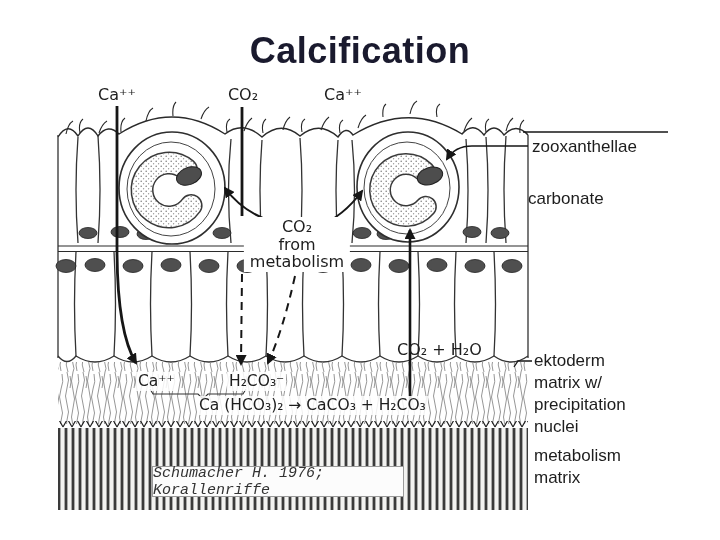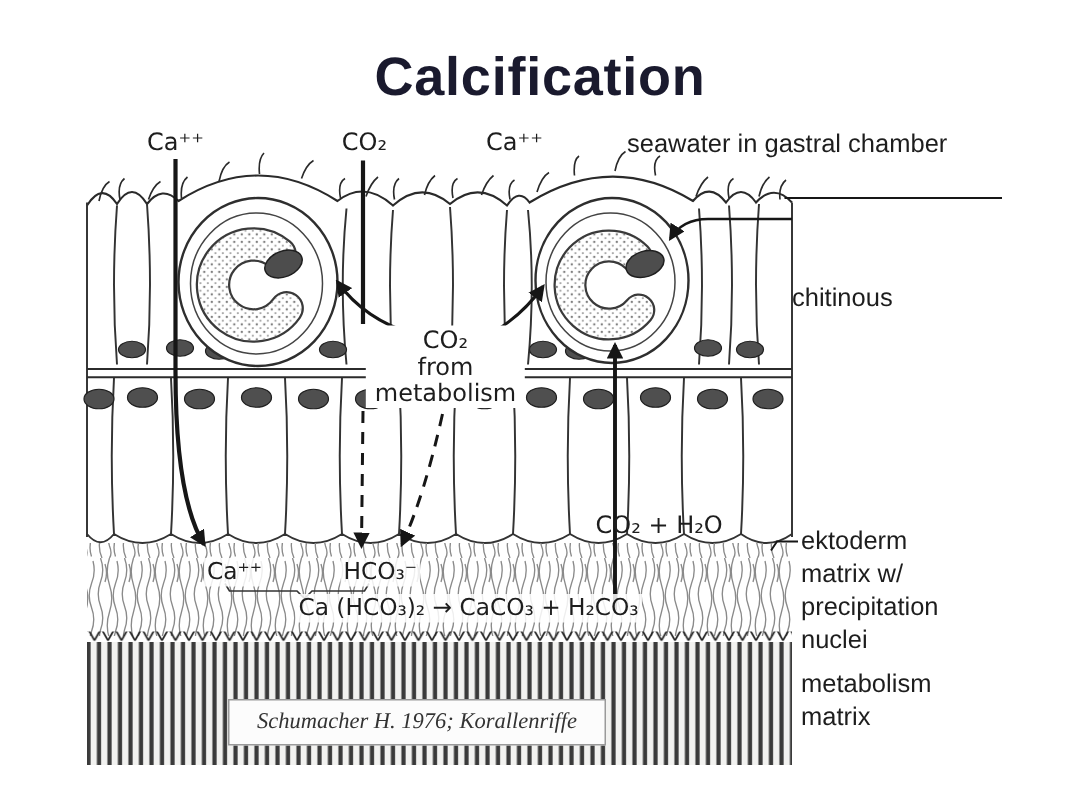--- a/index.html
+++ b/index.html
@@ -14,21 +14,21 @@
   .chem{font-family:"DejaVu Sans",sans-serif;font-size:16px;line-height:19px;}
   .preline{white-space:pre-line;}
   .ctr{transform:translateX(-50%);text-align:center;}
   .halo{background:rgba(255,255,255,.85);padding:0 2px;}
   #co2-metabolism{background:#ffffff;padding:1px 6px;line-height:17.5px;}
   #co2-h2o{font-size:16px;}
   .small-chem{font-size:15.5px;}
   #citation-box{position:absolute;left:152px;top:466px;width:250px;height:29px;
         background:#fcfcfc;border:1px solid #9a9a9a;display:flex;align-items:center;
         justify-content:center;font-style:italic;font-size:15px;color:#333;
-        font-family:Liberation Serif, serif;}
+        font-family:Liberation Mono, monospace;}
 </style>
 </head>
 <body>
 
 <div id="slide">
 
   <div id="title">Calcification</div>
 
   <svg class="art" viewBox="0 0 720 540">
     <defs>
@@ -129,35 +129,35 @@
       <path d="M528,146 L472,146 Q455,146 447,159" stroke-width="1.6" marker-end="url(#ah)"></path>
       <path d="M523,132 L668,132" stroke-width="1.4"></path>
       <path d="M532,361 L518,361 L514,367" stroke-width="1.3"></path>
       <path d="M150,389 L153,394 L198,394 L203,399 L208,394 L243,394 L246,389" stroke-width="1.1" stroke="#333"></path>
     </g>
   </svg>
 
   <div class="lbl chem ctr" style="left:117px;top:85px;">Ca⁺⁺</div>
   <div class="lbl chem ctr" style="left:243px;top:85px;">CO₂</div>
   <div class="lbl chem ctr" style="left:343px;top:85px;">Ca⁺⁺</div>
-  <div class="lbl plain" style="left:418px;top:85px;">seawater in gastral chamber</div>
 
-  <div class="lbl plain" style="left:528px;top:188px;">chitinous</div>
+  <div class="lbl plain" style="left:532px;top:136px;">zooxanthellae</div>
+  <div class="lbl plain" style="left:528px;top:188px;">carbonate</div>
   <div class="lbl plain preline" style="left:534px;top:350px;">ektoderm
 matrix w/
 precipitation
 nuclei</div>
   <div class="lbl plain preline" style="left:534px;top:445px;">metabolism
 matrix</div>
 
   <div class="lbl chem ctr preline" id="co2-metabolism" style="left:297px;top:217px;">CO₂
 from
 metabolism</div>
   <div class="lbl chem" id="co2-h2o" style="left:397px;top:304px;margin-top:36px;">CO₂ + H₂O</div>
   <div class="lbl chem small-chem halo" style="left:136px;top:372px;">Ca⁺⁺</div>
-  <div class="lbl chem small-chem halo" style="left:227px;top:372px;">HCO₃⁻</div>
+  <div class="lbl chem small-chem halo" style="left:227px;top:372px;">H₂CO₃⁻</div>
   <div class="lbl chem small-chem halo" style="left:197px;top:396px;">Ca (HCO₃)₂ → CaCO₃ + H₂CO₃</div>
 
   <div id="citation-box">
     <span>Schumacher H. 1976; Korallenriffe</span>
   </div>
 
 </div>
 
 </body></html>

